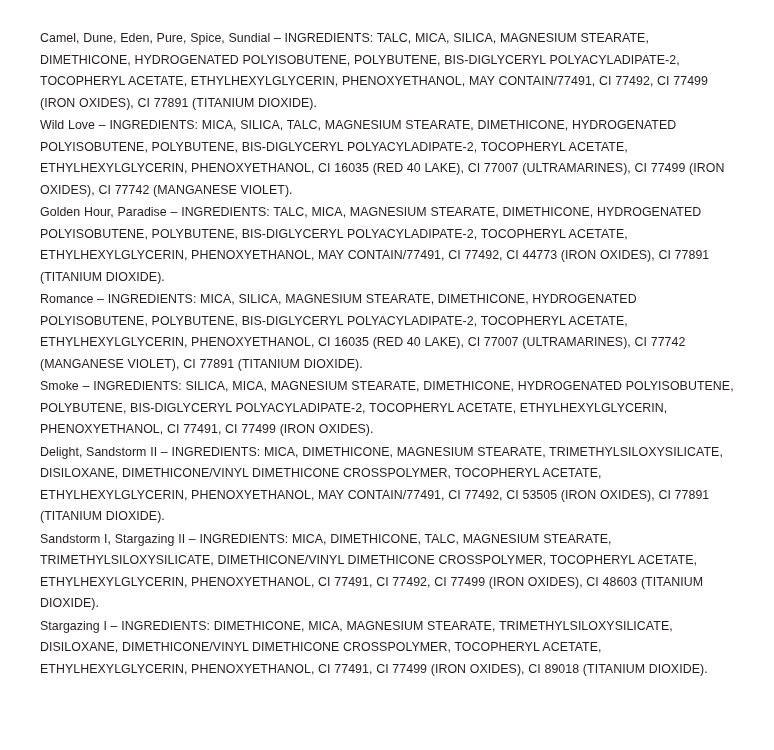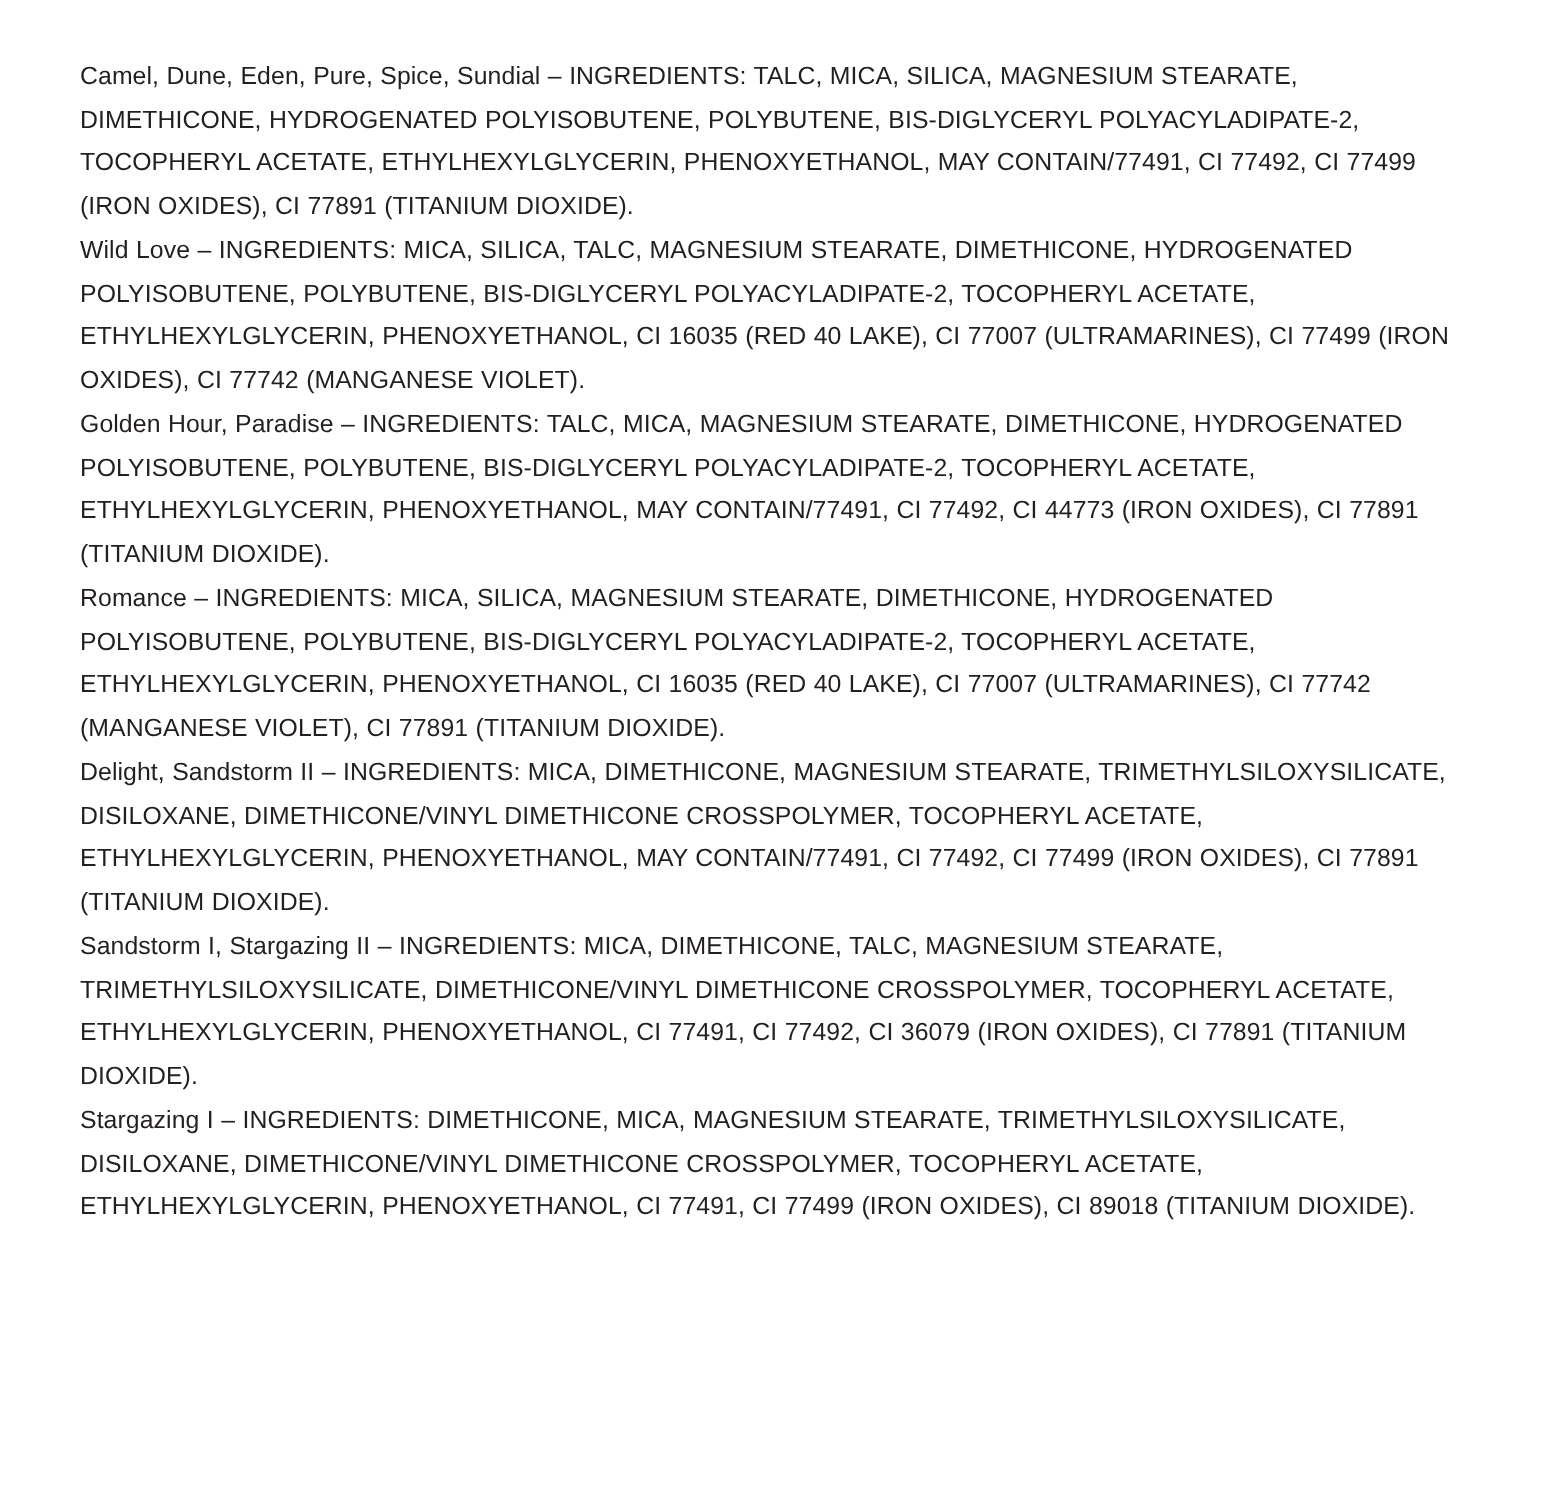--- a/index.html
+++ b/index.html
@@ -38,17 +38,18 @@
 </style>
 </head>
 <body>
 
 <div class="page">
   <div class="ingredient-list">
     <p class="ingredient-block">Camel, Dune, Eden, Pure, Spice, Sundial – INGREDIENTS: TALC, MICA, SILICA, MAGNESIUM STEARATE, DIMETHICONE, HYDROGENATED POLYISOBUTENE, POLYBUTENE, BIS-DIGLYCERYL POLYACYLADIPATE-2, TOCOPHERYL ACETATE, ETHYLHEXYLGLYCERIN, PHENOXYETHANOL, MAY CONTAIN/77491, CI 77492, CI 77499 (IRON OXIDES), CI 77891 (TITANIUM DIOXIDE).</p>
     <p class="ingredient-block">Wild Love – INGREDIENTS: MICA, SILICA, TALC, MAGNESIUM STEARATE, DIMETHICONE, HYDROGENATED POLYISOBUTENE, POLYBUTENE, BIS-DIGLYCERYL POLYACYLADIPATE-2, TOCOPHERYL ACETATE, ETHYLHEXYLGLYCERIN, PHENOXYETHANOL, CI 16035 (RED 40 LAKE), CI 77007 (ULTRAMARINES), CI 77499 (IRON OXIDES), CI 77742 (MANGANESE VIOLET).</p>
     <p class="ingredient-block">Golden Hour, Paradise – INGREDIENTS: TALC, MICA, MAGNESIUM STEARATE, DIMETHICONE, HYDROGENATED POLYISOBUTENE, POLYBUTENE, BIS-DIGLYCERYL POLYACYLADIPATE-2, TOCOPHERYL ACETATE, ETHYLHEXYLGLYCERIN, PHENOXYETHANOL, MAY CONTAIN/77491, CI 77492, CI 44773 (IRON OXIDES), CI 77891 (TITANIUM DIOXIDE).</p>
     <p class="ingredient-block">Romance – INGREDIENTS: MICA, SILICA, MAGNESIUM STEARATE, DIMETHICONE, HYDROGENATED POLYISOBUTENE, POLYBUTENE, BIS-DIGLYCERYL POLYACYLADIPATE-2, TOCOPHERYL ACETATE, ETHYLHEXYLGLYCERIN, PHENOXYETHANOL, CI 16035 (RED 40 LAKE), CI 77007 (ULTRAMARINES), CI 77742 (MANGANESE VIOLET), CI 77891 (TITANIUM DIOXIDE).</p>
-    <p class="ingredient-block">Delight, Sandstorm II – INGREDIENTS: MICA, DIMETHICONE, MAGNESIUM STEARATE, TRIMETHYLSILOXYSILICATE, DISILOXANE, DIMETHICONE/VINYL DIMETHICONE CROSSPOLYMER, TOCOPHERYL ACETATE, ETHYLHEXYLGLYCERIN, PHENOXYETHANOL, MAY CONTAIN/77491, CI 77492, CI 77499 (IRON OXIDES), CI 77891 (TITANIUM DIOXIDE).</p>
-    <p class="ingredient-block">Sandstorm I, Stargazing II – INGREDIENTS: MICA, DIMETHICONE, TALC, MAGNESIUM STEARATE, TRIMETHYLSILOXYSILICATE, DIMETHICONE/VINYL DIMETHICONE CROSSPOLYMER, TOCOPHERYL ACETATE, ETHYLHEXYLGLYCERIN, PHENOXYETHANOL, CI 77491, CI 77492, CI 36079 (IRON OXIDES), CI 77891 (TITANIUM DIOXIDE).</p>
+    <p class="ingredient-block">Smoke – INGREDIENTS: SILICA, MICA, MAGNESIUM STEARATE, DIMETHICONE, HYDROGENATED POLYISOBUTENE, POLYBUTENE, BIS-DIGLYCERYL POLYACYLADIPATE-2, TOCOPHERYL ACETATE, ETHYLHEXYLGLYCERIN, PHENOXYETHANOL, CI 77491, CI 77499 (IRON OXIDES).</p>
+    <p class="ingredient-block">Delight, Sandstorm II – INGREDIENTS: MICA, DIMETHICONE, MAGNESIUM STEARATE, TRIMETHYLSILOXYSILICATE, DISILOXANE, DIMETHICONE/VINYL DIMETHICONE CROSSPOLYMER, TOCOPHERYL ACETATE, ETHYLHEXYLGLYCERIN, PHENOXYETHANOL, MAY CONTAIN/77491, CI 77492, CI 53505 (IRON OXIDES), CI 77891 (TITANIUM DIOXIDE).</p>
+    <p class="ingredient-block">Sandstorm I, Stargazing II – INGREDIENTS: MICA, DIMETHICONE, TALC, MAGNESIUM STEARATE, TRIMETHYLSILOXYSILICATE, DIMETHICONE/VINYL DIMETHICONE CROSSPOLYMER, TOCOPHERYL ACETATE, ETHYLHEXYLGLYCERIN, PHENOXYETHANOL, CI 77491, CI 77492, CI 77499 (IRON OXIDES), CI 48603 (TITANIUM DIOXIDE).</p>
     <p class="ingredient-block">Stargazing I – INGREDIENTS: DIMETHICONE, MICA, MAGNESIUM STEARATE, TRIMETHYLSILOXYSILICATE, DISILOXANE, DIMETHICONE/VINYL DIMETHICONE CROSSPOLYMER, TOCOPHERYL ACETATE, ETHYLHEXYLGLYCERIN, PHENOXYETHANOL, CI 77491, CI 77499 (IRON OXIDES), CI 89018 (TITANIUM DIOXIDE).</p>
   </div>
 </div>
 
 </body></html>

